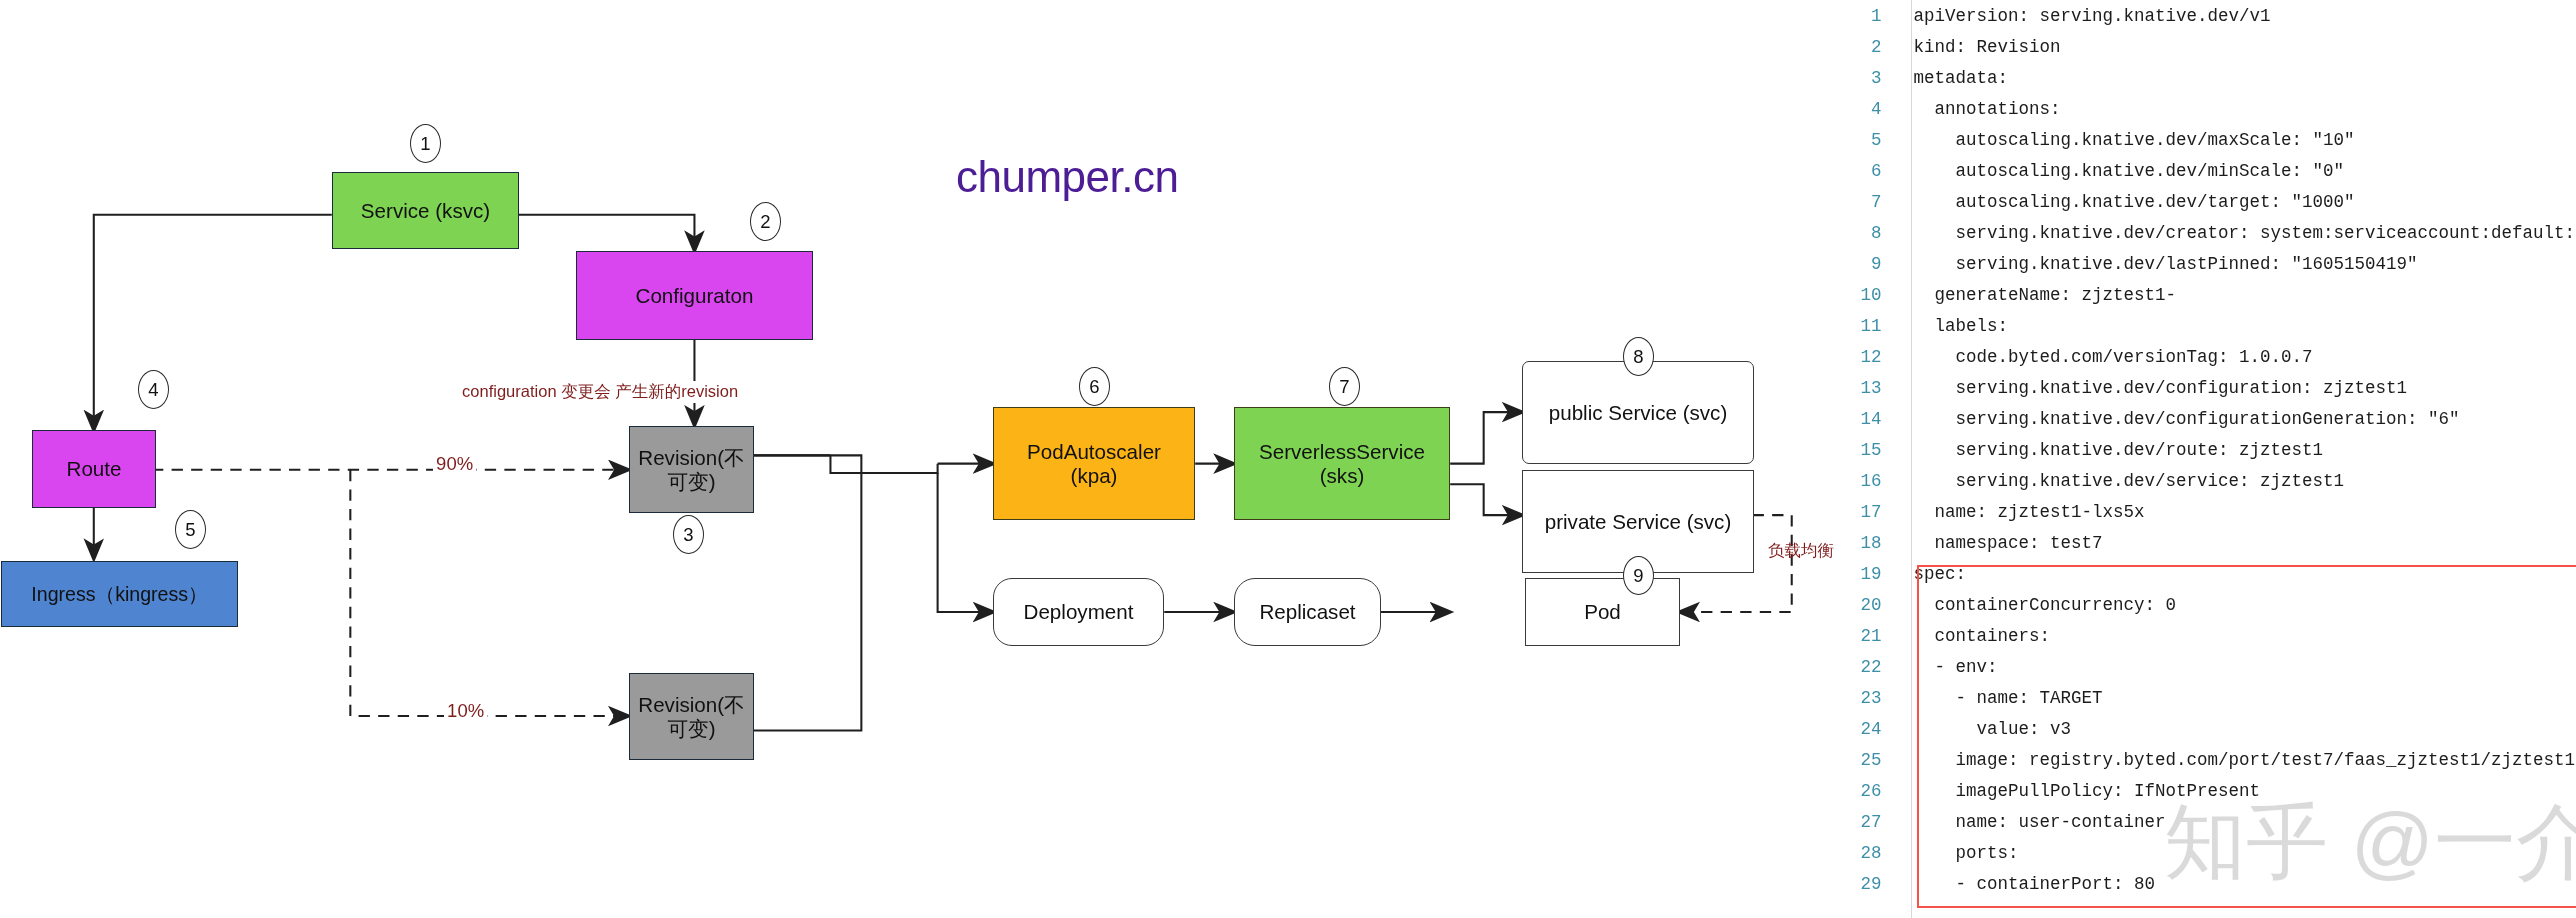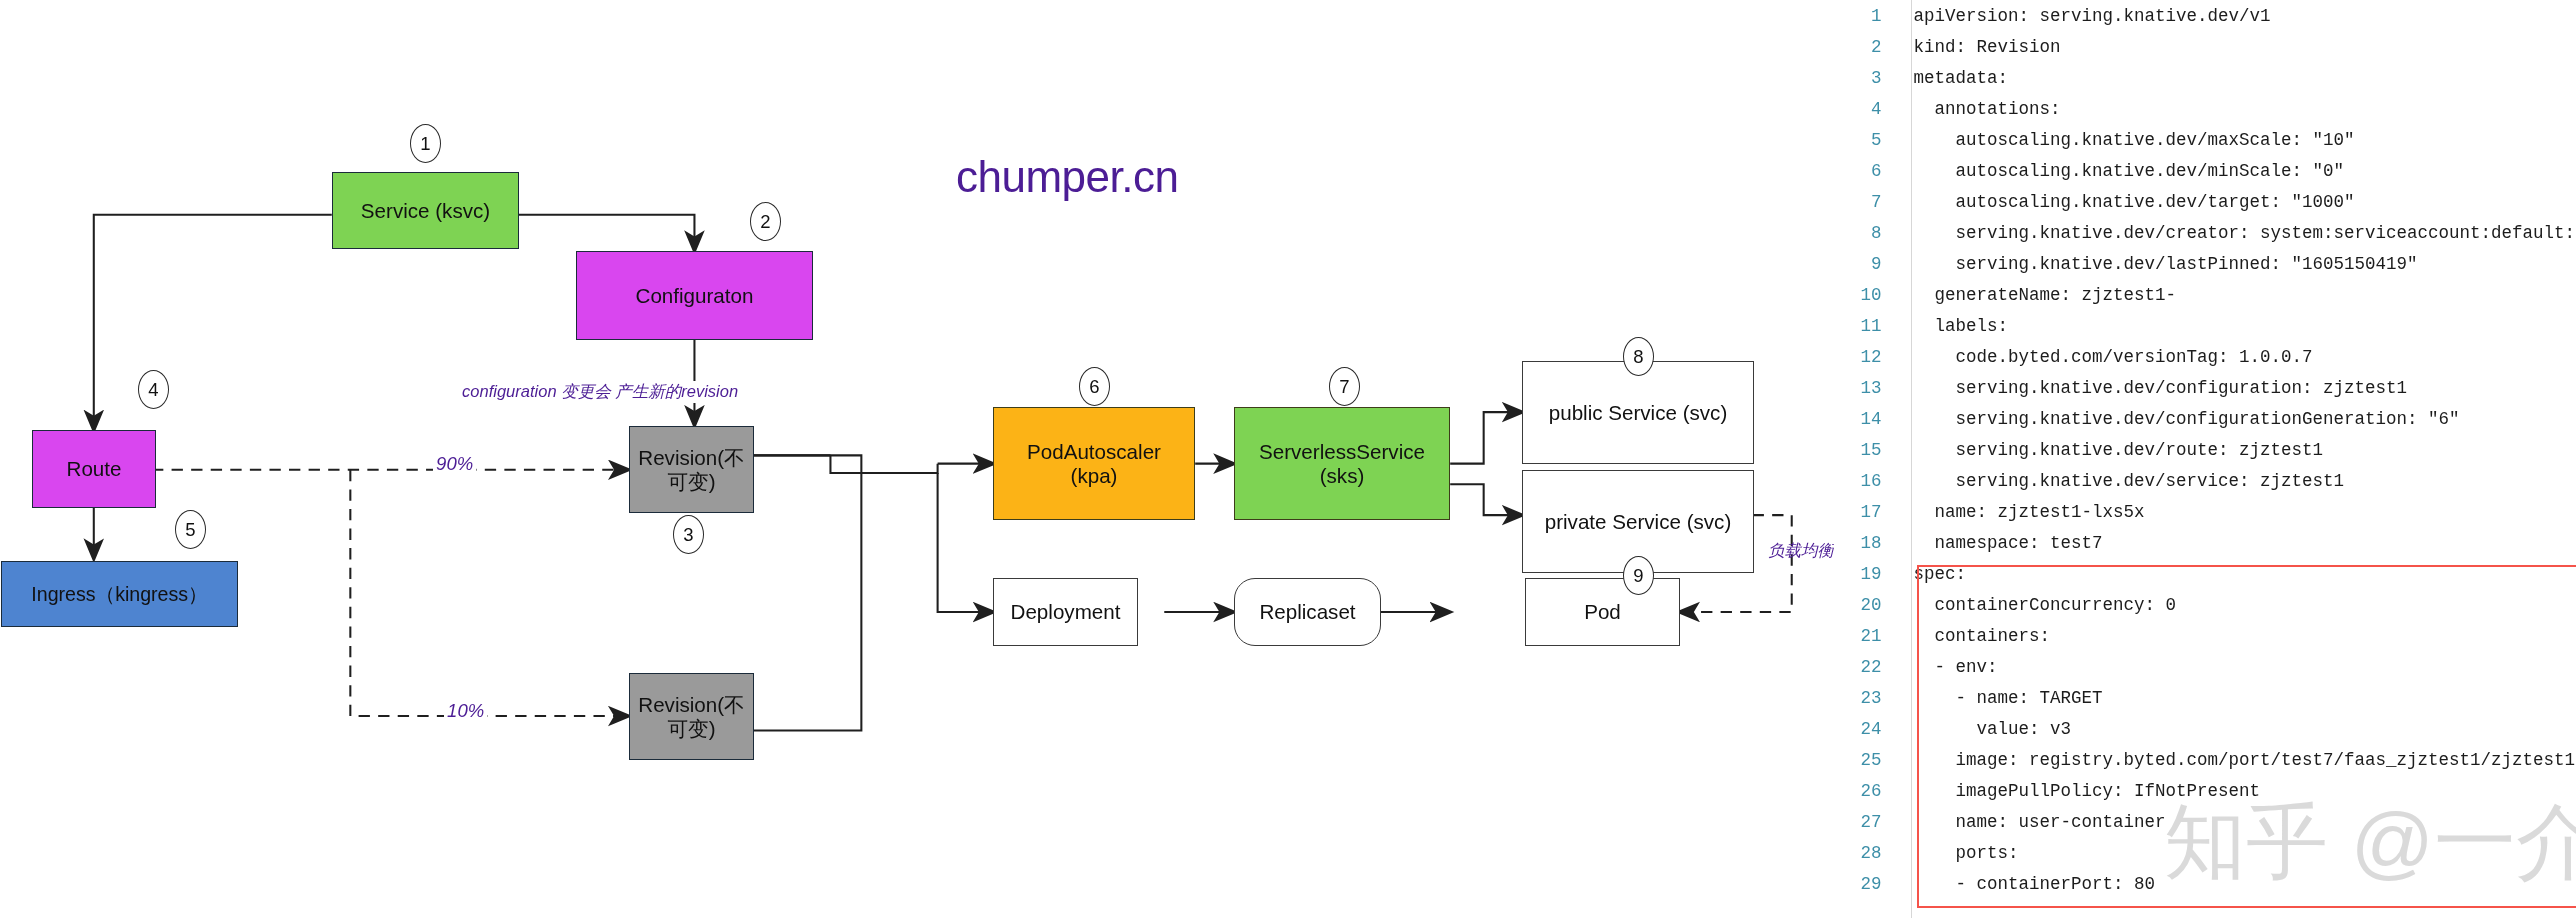--- a/index.html
+++ b/index.html
@@ -23,23 +23,23 @@
   .node.green2{background:#7ed353;border-color:#3d3d1a;}
   .node.plain {background:#ffffff;border:1.5px solid #3a3a3a;}
 
   
   .bubble{position:absolute;width:29px;height:37px;border:1.5px solid #2a2a2a;
           border-radius:50%;background:#fff;display:flex;align-items:center;
           justify-content:center;font-size:18.5px;color:#111;z-index:5;
           font-family:"Liberation Sans","DejaVu Sans",sans-serif;}
 
   
-  .lbl{position:absolute;font-size:17.5px;color:#4c1d95;white-space:nowrap;
+  .lbl{position:absolute;font-size:17.5px;color:#7f1d1d;white-space:nowrap;
        background:#fff;padding:0 3.1px;
-       font-family:"Liberation Sans","DejaVu Sans",sans-serif;font-style:italic;}
+       font-family:"Liberation Sans","DejaVu Sans",sans-serif;}
   .lbl.pct{font-size:18.5px;}
   .lbl.cn{font-size:16.5px;}
   .brand{position:absolute;left:956px;top:152px;font-size:44px;color:#4c1d95;
          font-family:"Liberation Sans","DejaVu Sans",sans-serif;letter-spacing:-0.5px;}
 
   
   #code{position:absolute;left:1834px;top:0;width:1021px;height:918px;
         background:#ffffff;}
   .coderow{position:relative;height:31px;display:flex;align-items:center;}
   .lineno{width:61px;text-align:right;padding-right:13.4px;box-sizing:border-box;
@@ -113,25 +113,25 @@
   <div class="node grey" style="left:629px;top:426px;width:125px;height:87px;">Revision(不可变)</div>
 
   <div class="node grey" style="left:629px;top:673px;width:125px;height:87px;">Revision(不可变)</div>
 
   <div class="node amber" style="left:993px;top:407px;width:202px;height:113px;">PodAutoscaler
 (kpa)</div>
 
   <div class="node green2" style="left:1234px;top:407px;width:216px;height:113px;">ServerlessService
 (sks)</div>
 
-  <div class="node plain" style="left:1522px;top:361px;width:232px;height:103px;">public Service (svc)</div>
+  <div class="node plain" style="left:1522px;top:361px;width:232px;height:103px;border-radius:7px;">public Service (svc)</div>
 
   <div class="node plain" style="left:1522px;top:470px;width:232px;height:103px;">private Service (svc)</div>
 
-  <div class="node plain" style="left:993px;top:578px;width:145px;height:68px;">Deployment</div>
+  <div class="node plain" style="left:993px;top:578px;width:171px;height:68px;border-radius:19px;">Deployment</div>
 
   <div class="node plain" style="left:1234px;top:578px;width:147px;height:68px;border-radius:21px;">Replicaset</div>
 
   <div class="node plain" style="left:1525px;top:578px;width:155px;height:68px;">Pod</div>
 
   <div class="bubble" style="left:410px;top:124px;">1</div>
   <div class="bubble" style="left:750px;top:202px;">2</div>
   <div class="bubble" style="left:673px;top:515px;">3</div>
   <div class="bubble" style="left:138px;top:370px;">4</div>
   <div class="bubble" style="left:175px;top:510px;">5</div>

